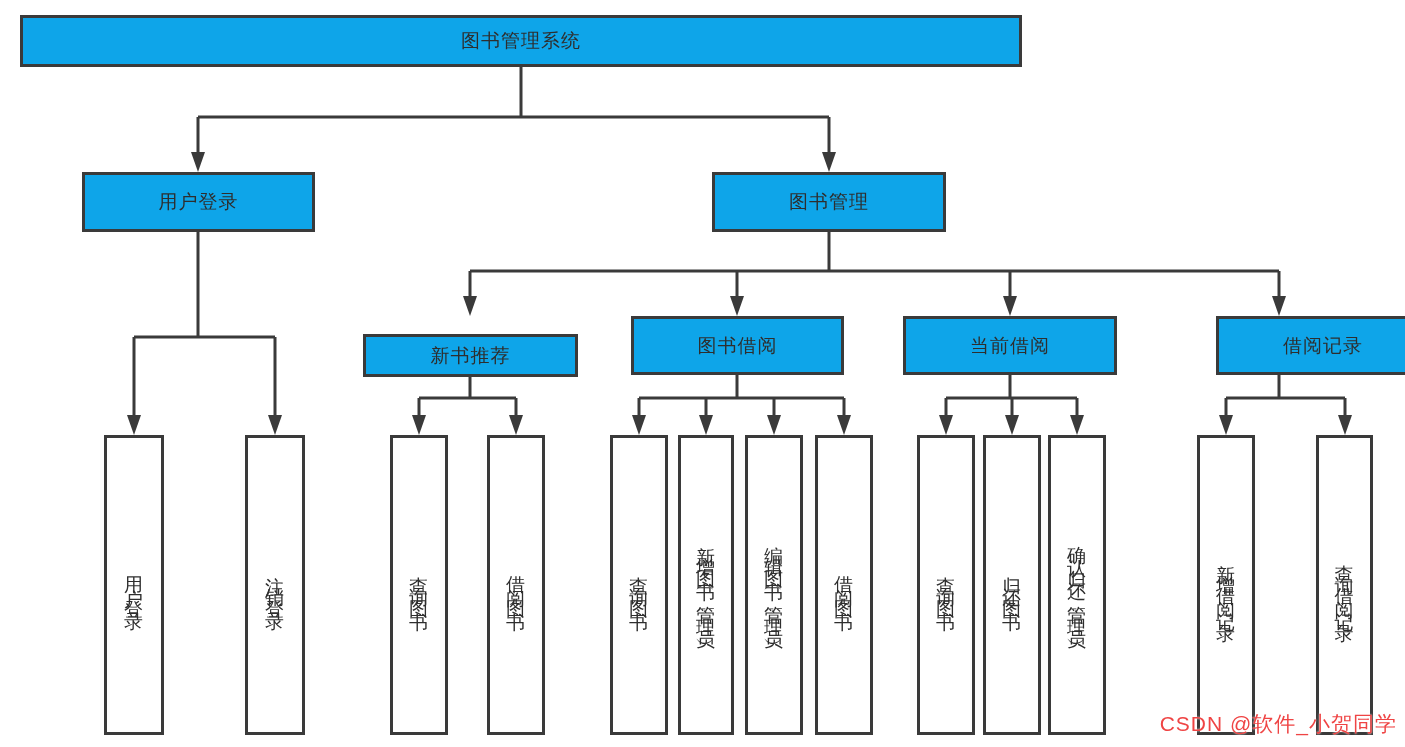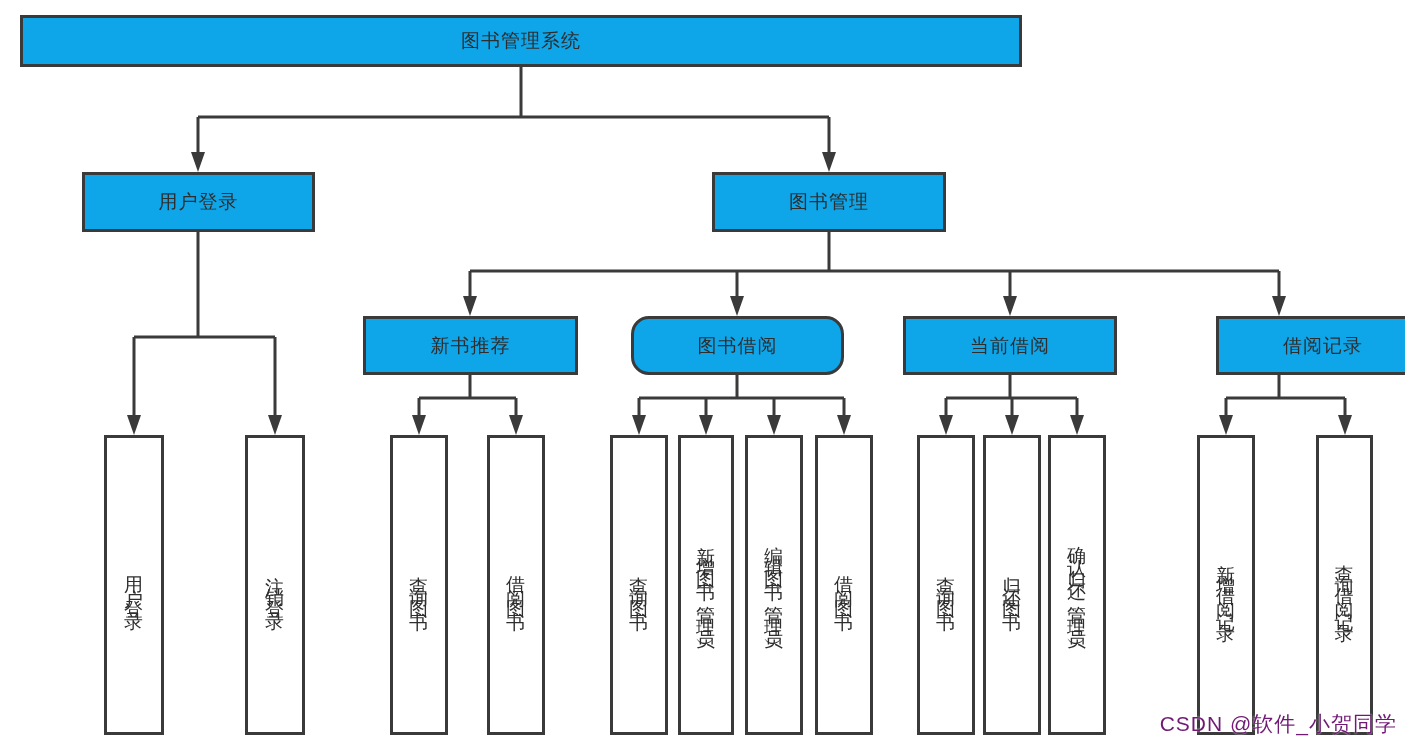--- a/index.html
+++ b/index.html
@@ -47,21 +47,21 @@
     text-orientation: mixed;
     line-height: 1;
     letter-spacing: 12px;
     white-space: nowrap;
   }
   .watermark {
     position: absolute;
     right: 8px;
     top: 710px;
     font-size: 21px;
-    color: #701a75;
+    color: #ef4444;
     letter-spacing: 1px;
     text-shadow: 0 0 2px #ffffff;
     z-index: 5;
   }
 </style>
 </head>
 <body>
 
 <div class="stage">
 
@@ -96,22 +96,22 @@
       <polygon points="1219,415 1233,415 1226,435"></polygon>
       <polygon points="1338,415 1352,415 1345,435"></polygon>
     </g>
   </svg>
 
   <div class="box" style="left:20px; top:15px; width:1002px; height:52px;">图书管理系统</div>
 
   <div class="box" style="left:82px; top:172px; width:233px; height:60px;">用户登录</div>
   <div class="box" style="left:712px; top:172px; width:234px; height:60px;">图书管理</div>
 
-  <div class="box" style="left:363px; top:316px; width:215px; height:59px;">新书推荐</div>
-  <div class="box" style="left:631px; top:316px; width:213px; height:59px;border-radius:18px;">图书借阅</div>
+  <div class="box" style="left:363px; top:334px; width:215px; height:43px;">新书推荐</div>
+  <div class="box" style="left:631px; top:316px; width:213px; height:59px;">图书借阅</div>
   <div class="box" style="left:903px; top:316px; width:214px; height:59px;">当前借阅</div>
   <div class="box" style="left:1172px; top:316px; width:214px; height:59px;margin-left:44px;">借阅记录</div>
 
   <div class="vbox" style="left:104px; width:60px;">
     <span class="vtext">用户登录</span>
   </div>
   <div class="vbox" style="left:245px; width:60px;">
     <span class="vtext">注销登录</span>
   </div>
 

